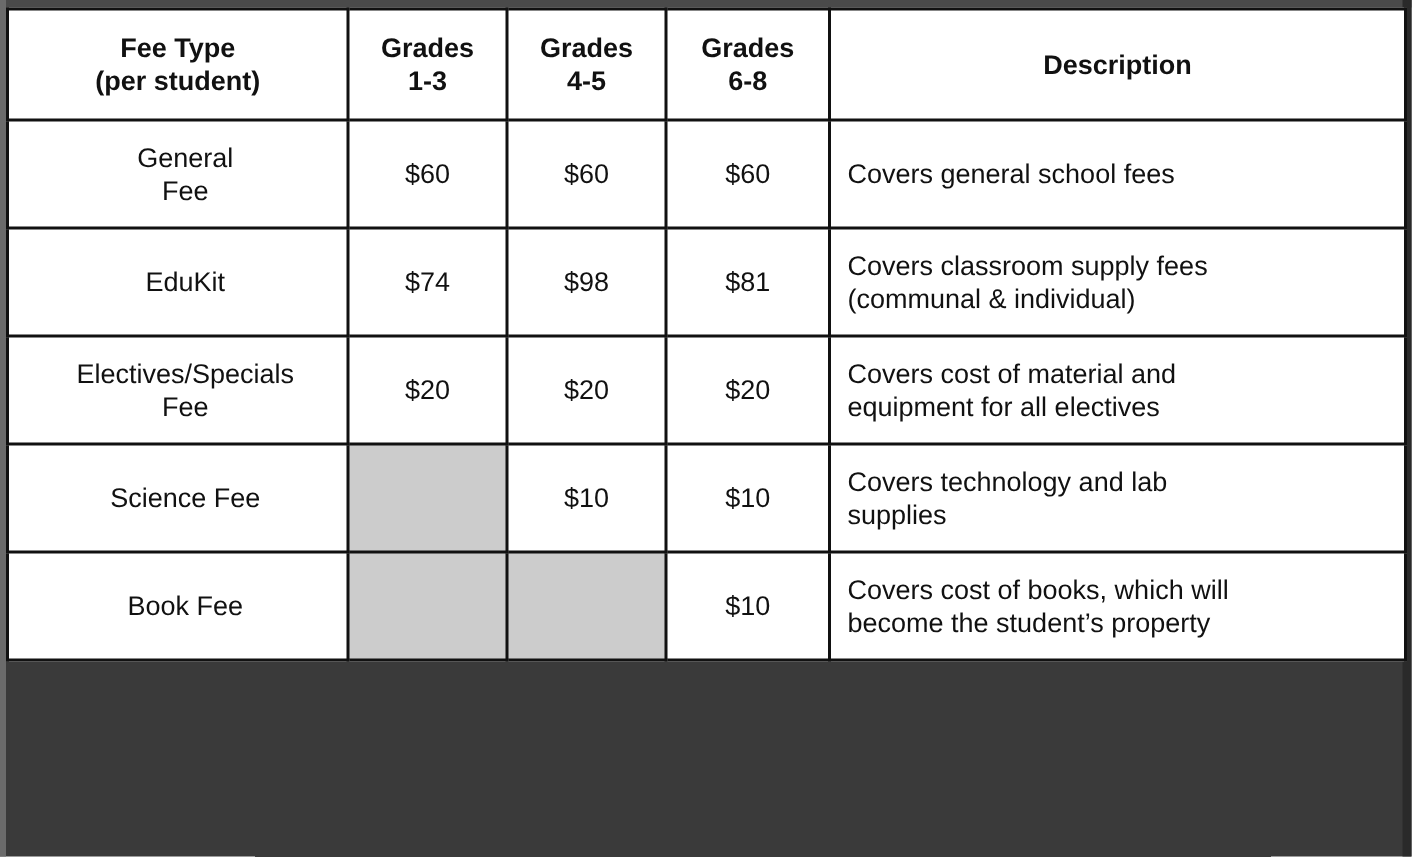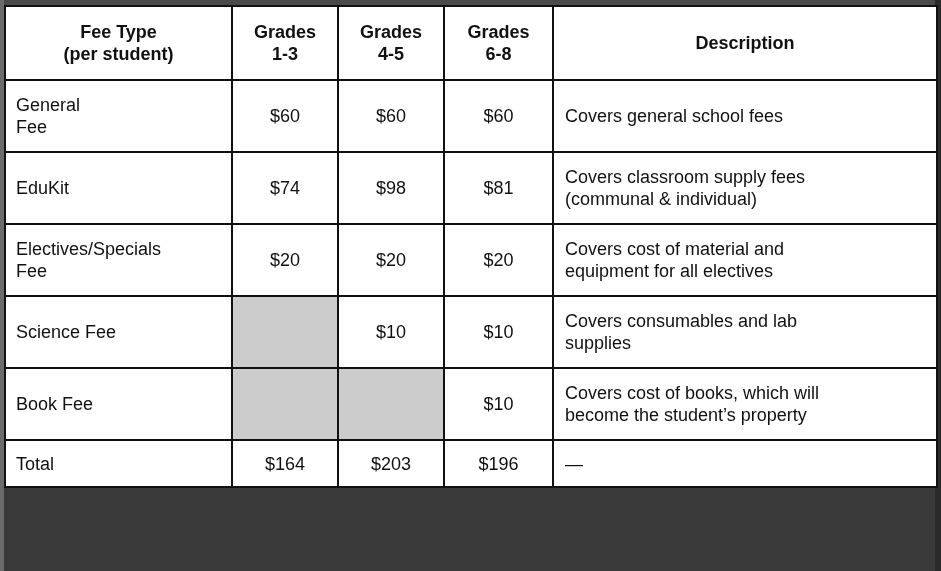--- a/index.html
+++ b/index.html
@@ -55,21 +55,21 @@
       height: 72px;
     }
     table.fees td {
       height: 70px;
       font-weight: normal;
     }
     table.fees tr.total-row td {
       height: 45px;
     }
     td.fee-type {
-      text-align: left;
+      text-align: center;
       padding-left: 10px !important;
       margin-top: 24px;
     }
     td.amount {
       text-align: center;
     }
     td.desc {
       text-align: left;
       padding-left: 11px !important;
       padding-right: 4px !important;
@@ -158,37 +158,30 @@
       </td>
     </tr>
     <tr>
       <td class="fee-type">
         <div>Science Fee</div>
       </td>
       <td class="amount na"></td>
       <td class="amount">$10</td>
       <td class="amount">$10</td>
       <td class="desc">
-        <div>Covers consumables and lab</div>
+        <div>Covers technology and lab</div>
         <div>supplies</div>
       </td>
     </tr>
     <tr>
       <td class="fee-type">
         <div>Book Fee</div>
       </td>
       <td class="amount na"></td>
       <td class="amount na"></td>
       <td class="amount">$10</td>
       <td class="desc">
         <div>Covers cost of books, which will</div>
         <div>become the student’s property</div>
       </td>
     </tr>
-    <tr class="total-row">
-      <td class="fee-type">Total</td>
-      <td class="amount">$164</td>
-      <td class="amount">$203</td>
-      <td class="amount">$196</td>
-      <td class="desc">—</td>
-    </tr>
   </tbody>
 </table>
 
 </body></html>

